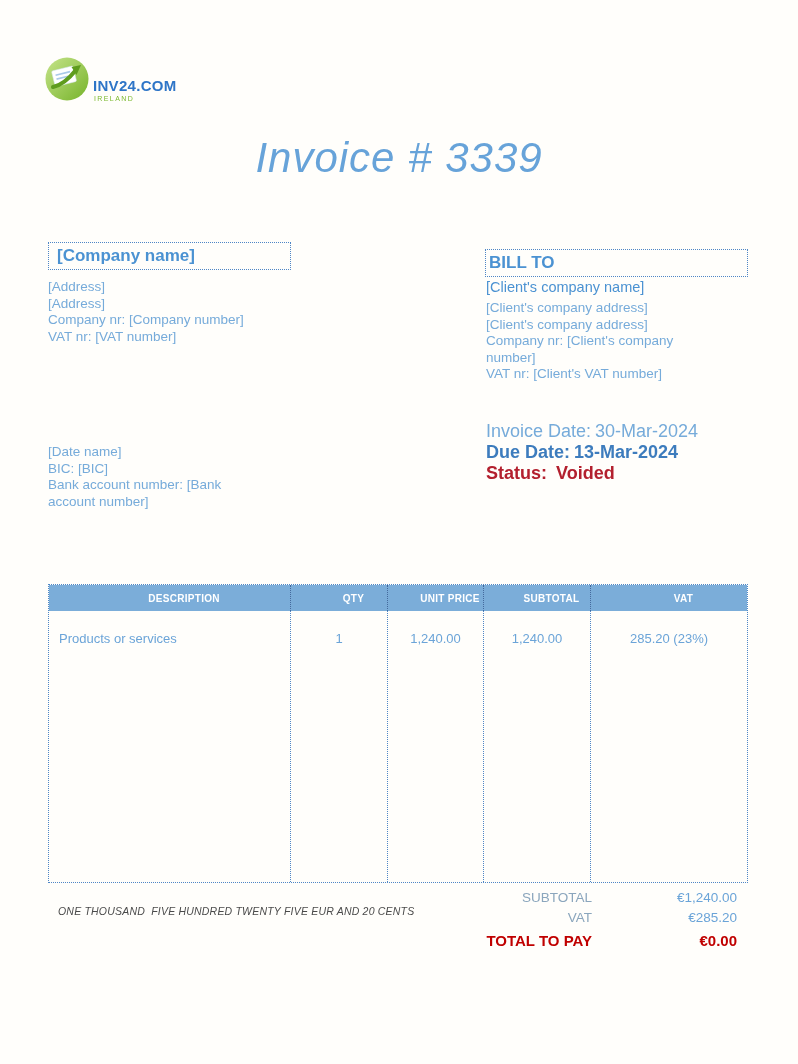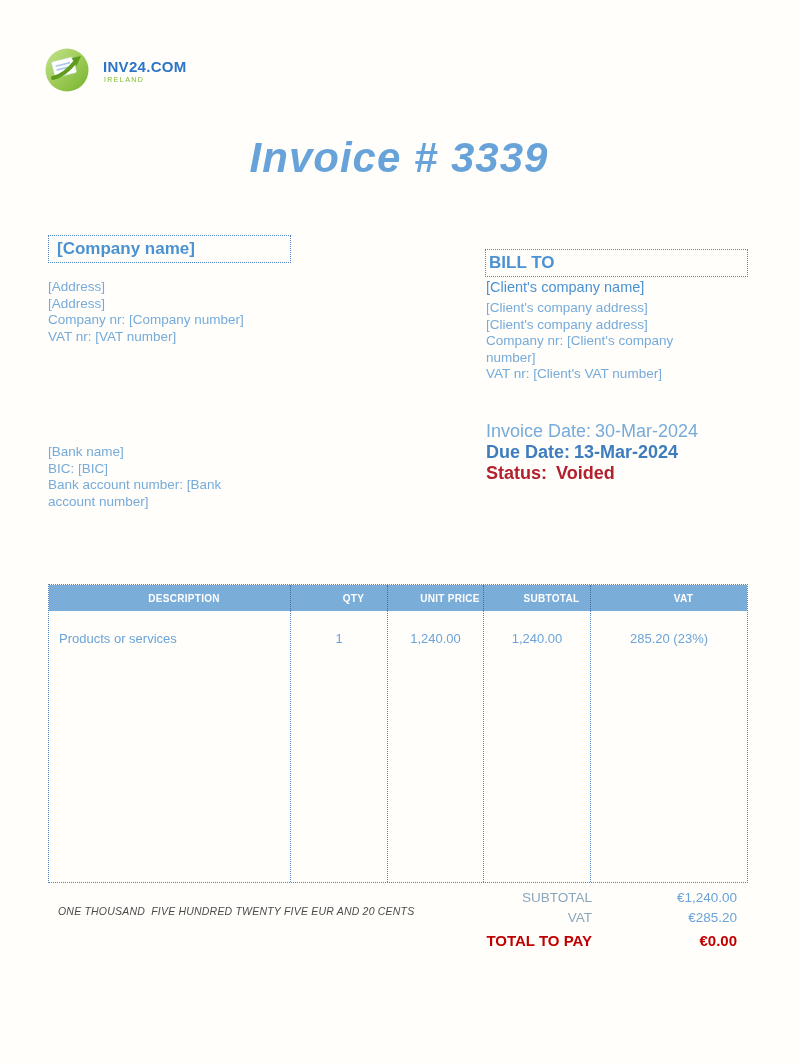--- a/index.html
+++ b/index.html
@@ -23,36 +23,36 @@
   html,body{background:#e9e9e9;}
   body{font-family:"Liberation Sans",sans-serif;}
   .page{
     position:relative;
     width:798px;height:1064px;
     margin:0 auto;
     background:var(--background);
     overflow:hidden;
   }
   
-  .logo{position:absolute;left:44px;top:47px;display:flex;align-items:flex-start;gap:10px;}
+  .logo{position:absolute;left:44px;top:56px;display:flex;align-items:flex-end;}
   .logo-icon{width:46px;height:46px;display:block;}
   .logo-text{margin-left:3px;margin-top:12px;line-height:1;}
   .brand-name{font-size:15px;font-weight:bold;color:var(--brand_blue);letter-spacing:.3px;}
   .brand-country{font-size:7px;color:var(--brand_green);letter-spacing:1.4px;margin-top:2px;margin-left:1px;}
   
   .title{
     position:absolute;left:0;top:134px;width:100%;
     text-align:center;
-    font-size:42px;font-weight:bold;font-style:italic;
+    font-size:42px;font-weight:normal;font-style:italic;
     color:var(--title_blue);
     letter-spacing:1px;
   }
   
   .seller-box{
-    position:absolute;left:48px;top:235px;width:243px;height:28px;
+    position:absolute;left:48px;top:242px;width:243px;height:28px;
     border:1px dotted var(--accent_blue);
     padding-left:8px;
     display:flex;align-items:center;
     font-size:17px;font-weight:bold;color:var(--heading_blue);
   }
   .seller-lines{
     position:absolute;left:48px;top:279px;width:250px;
     font-size:13.5px;line-height:16.5px;color:var(--body_blue);
   }
   .bank-lines{
@@ -158,21 +158,21 @@
   <div class="seller-box">
     <span>[Company name]</span>
   </div>
   <div class="seller-lines">
     <div>[Address]</div>
     <div>[Address]</div>
     <div>Company nr: [Company number]</div>
     <div>VAT nr: [VAT number]</div>
   </div>
   <div class="bank-lines">
-    <div>[Bank name]</div>
+    <div>[Date name]</div>
     <div>BIC: [BIC]</div>
     <div>Bank account number: [Bank account number]</div>
   </div>
 
   <div class="billto-box">
     <span>BILL TO</span>
   </div>
   <div class="client-name">[Client's company name]</div>
   <div class="client-lines">
     <div>[Client's company address]</div>

